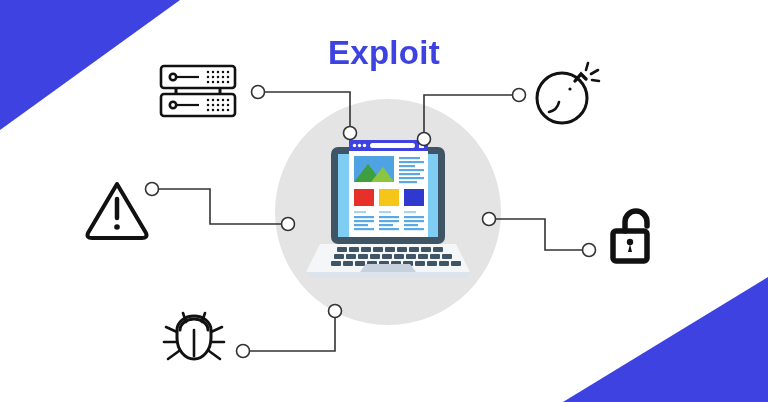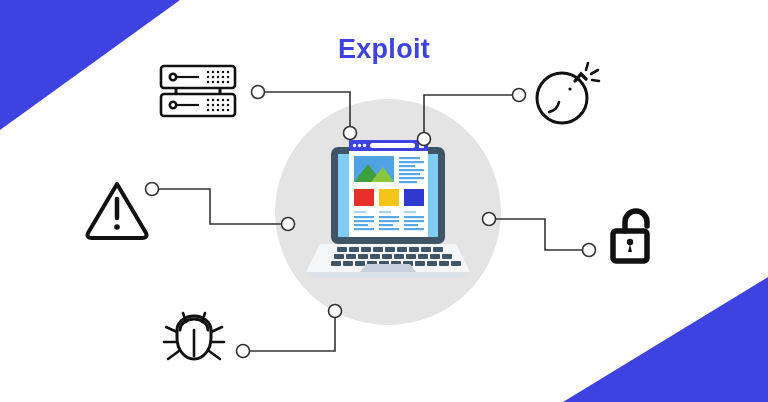--- a/index.html
+++ b/index.html
@@ -32,21 +32,21 @@
     bottom: 0;
     width: 205px;
     height: 125px;
   }
   #title {
     position: absolute;
     top: 34px;
     left: 0;
     width: 768px;
     text-align: center;
-    font-size: 27px;
+    font-size: 33px;
     font-weight: bold;
     letter-spacing: 0.3px;
     color: #3d42e0;
     user-select: none;
   }
   #diagram {
     position: absolute;
     top: 0;
     left: 0;
   }

